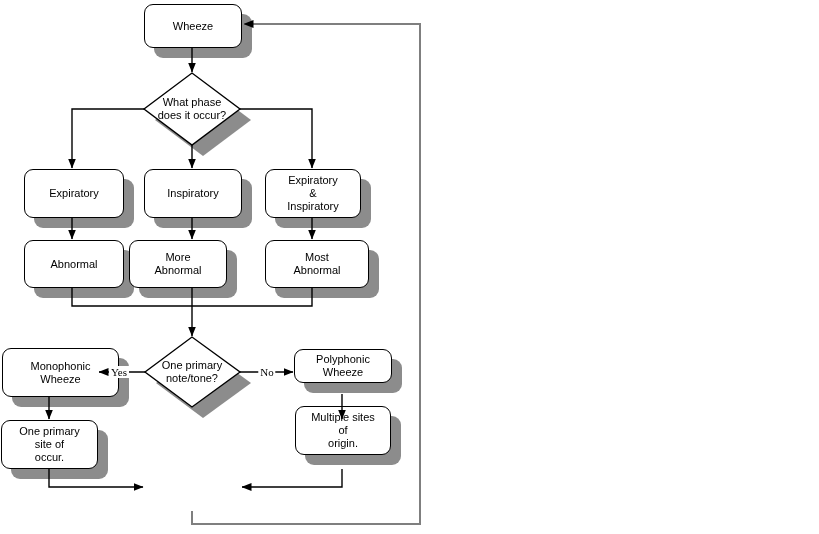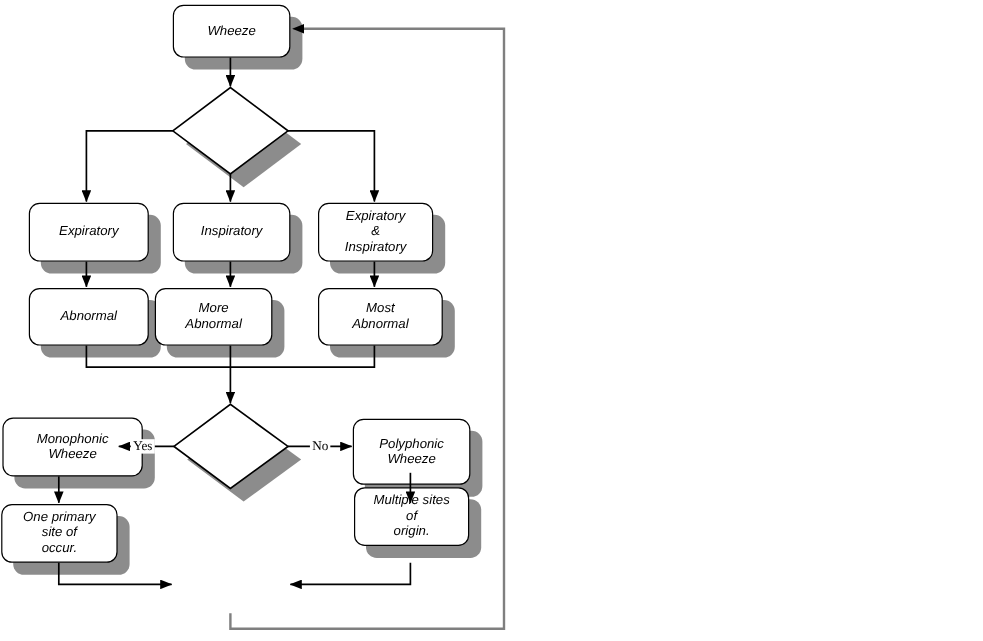--- a/index.html
+++ b/index.html
@@ -13,21 +13,21 @@
     font-family:"Liberation Sans", sans-serif; color:var(--text);
   }
   .node{
     position:absolute; box-sizing:border-box;
     background:var(--fill);
     border:1.4px solid var(--border);
     border-radius:9px;
     box-shadow:10px 10px 0 var(--shadow);
     display:flex; align-items:center; justify-content:center;
     text-align:center; font-size:11px; line-height:1.18;
-    white-space:pre-line; z-index:1; padding:1px 14px;font-style:italic;
+    white-space:pre-line; z-index:1; padding:1px 14px;
   }
   #edges{
     position:absolute; left:0; top:0; z-index:2; pointer-events:none;
   }
   .edge{fill:none; stroke:var(--line); stroke-width:1.4px;}
   .loop-edge{fill:none; stroke:var(--loop); stroke-width:2px;}
   .dshadow{fill:var(--shadow); stroke:none;}
   .diamond{fill:var(--fill); stroke:var(--border); stroke-width:1.4px;}
   .arrowhead{fill:var(--line);}
   .dlabel{
@@ -53,21 +53,21 @@
 Inspiratory</div>
 
   <div class="node" style="left:24px;top:240px;width:100px;height:48px">Abnormal</div>
   <div class="node" style="left:129px;top:240px;width:98px;height:48px">More
 Abnormal</div>
   <div class="node" style="left:265px;top:240px;width:104px;height:48px">Most
 Abnormal</div>
 
   <div class="node" style="left:2px;top:348px;width:117px;height:49px">Monophonic
 Wheeze</div>
-  <div class="node" style="left:294px;top:349px;width:98px;height:55px">Polyphonic
+  <div class="node" style="left:294px;top:349px;width:98px;height:34px">Polyphonic
 Wheeze</div>
 
   <div class="node" style="left:1px;top:420px;width:97px;height:49px">One primary site of
 occur.</div>
   <div class="node" style="left:295px;top:406px;width:96px;height:49px">Multiple sites of
 origin.</div>
 
 
   <svg id="edges" width="819" height="534" viewBox="0 0 819 534">
     <defs>
@@ -99,17 +99,21 @@
     <path class="edge" d="M145 372 L99 372" marker-end="url(#arr)"></path>
     <path class="edge" d="M240 372 L293 372" marker-end="url(#arr)"></path>
 
     <path class="edge" d="M49 397 L49 419" marker-end="url(#arr)"></path>
     <path class="edge" d="M342 394 L342 419" marker-end="url(#arr)"></path>
 
     <path class="edge" d="M49 469 L49 487 L143 487" marker-end="url(#arr)"></path>
     <path class="edge" d="M342 469 L342 487 L242 487" marker-end="url(#arr)"></path>
   </svg>
 
+  <div class="dlabel" style="left:146px;top:96px;width:92px">What phase
+does it occur?</div>
+  <div class="dlabel" style="left:146px;top:359px;width:92px">One primary
+note/tone?</div>
 
   <div class="edge-label" style="left:119px;top:372px">Yes</div>
   <div class="edge-label" style="left:267px;top:372px">No</div>
 
 </div>
 
 </body></html>

